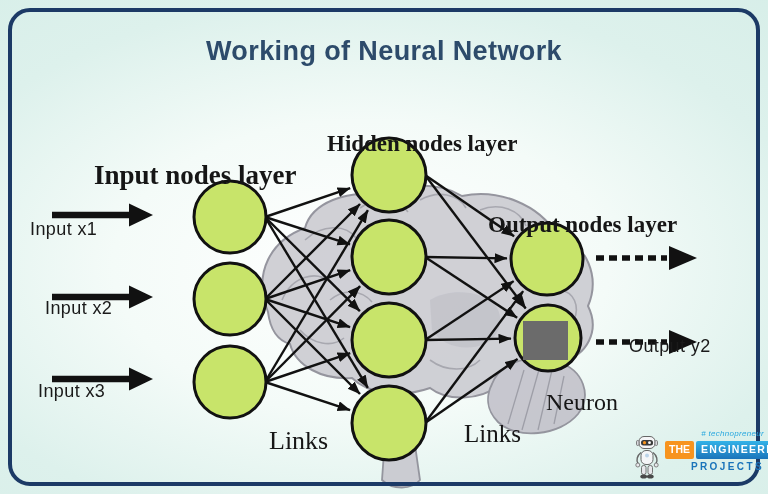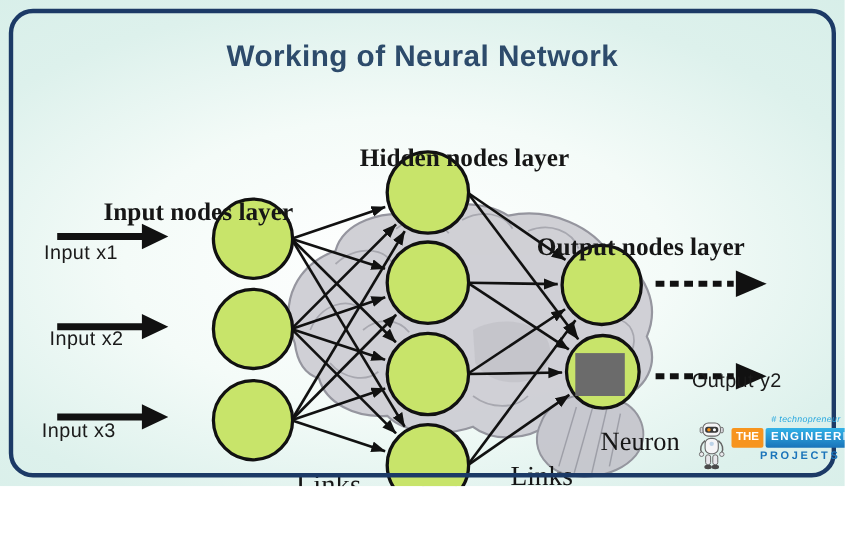--- a/index.html
+++ b/index.html
@@ -1,36 +1,36 @@
 <!DOCTYPE html>
 <html><head>
 <meta charset="utf-8">
 <style>
   html,body{margin:0;padding:0;background:#fff;}
   .stage{
-    position:relative;width:768px;height:442px;overflow:hidden;
+    position:relative;width:768px;height:494px;overflow:hidden;
     background:radial-gradient(ellipse 85% 78% at 47% 54%, #ffffff 0%, #f4fbf8 38%, #ddf1ec 70%, #d6eee8 100%);
     font-family:"Liberation Sans",sans-serif;
   }
   .frame{
     position:absolute;left:8px;top:8px;right:8px;bottom:8px;
     border:4.5px solid #1c3a66;border-radius:22px;pointer-events:none;z-index:6;
   }
   .title{
     position:absolute;top:36px;left:0;right:0;text-align:center;
     font-size:27px;font-weight:800;color:#2d4b6b;letter-spacing:.4px;z-index:4;
   }
   svg.net{position:absolute;left:0;top:0;width:768px;height:494px;z-index:2;}
   .lab{position:absolute;z-index:4;white-space:nowrap;color:#161616;margin-top:27px;}
   .ser{font-family:"Liberation Serif","DejaVu Serif",serif;font-weight:600;}
-  .lab-input-layer {left:94px; top:153px; font-size:23px;}
+  .lab-input-layer {left:94px; top:133px; font-size:27px;}
   .lab-hidden-layer{left:327px;top:104px; font-size:23px;}
   .lab-output-layer{left:488px;top:185px; font-size:23px;}
   .io-label{font-size:18px;letter-spacing:.4px;color:#1a1a1a;font-weight:400;}
-  .il1{left:40px;top:192px;} .il2{left:45px;top:271px;} .il3{left:38px;top:354px;}
+  .il1{left:30px;top:192px;} .il2{left:45px;top:271px;} .il3{left:38px;top:354px;}
   .ol1{left:629px;top:224px;} .ol2{left:629px;top:309px;}
   .links-left {left:269px;top:399px;font-size:26px;font-weight:500;}
   .links-right{left:464px;top:393px;font-size:25px;font-weight:500;}
   .neuron-label{left:546px;top:362px;font-size:24px;font-weight:500;}
   
   .logo{position:absolute;right:2px;bottom:11px;width:134px;height:54px;z-index:7;}
   .logo-tagline{position:absolute;right:2px;top:0;font-size:8px;font-style:italic;color:#29a8df;letter-spacing:.3px;}
   .logo-row{position:absolute;left:33px;top:12px;display:flex;gap:2px;align-items:stretch;}
   .logo-the{background:#f7941e;color:#fff;font-size:10.5px;font-weight:bold;padding:3px 4px;border-radius:2px;line-height:1.1;}
   .logo-eng{background:linear-gradient(#33b3e8,#1a74ba);color:#fff;font-size:10.5px;font-weight:bold;

